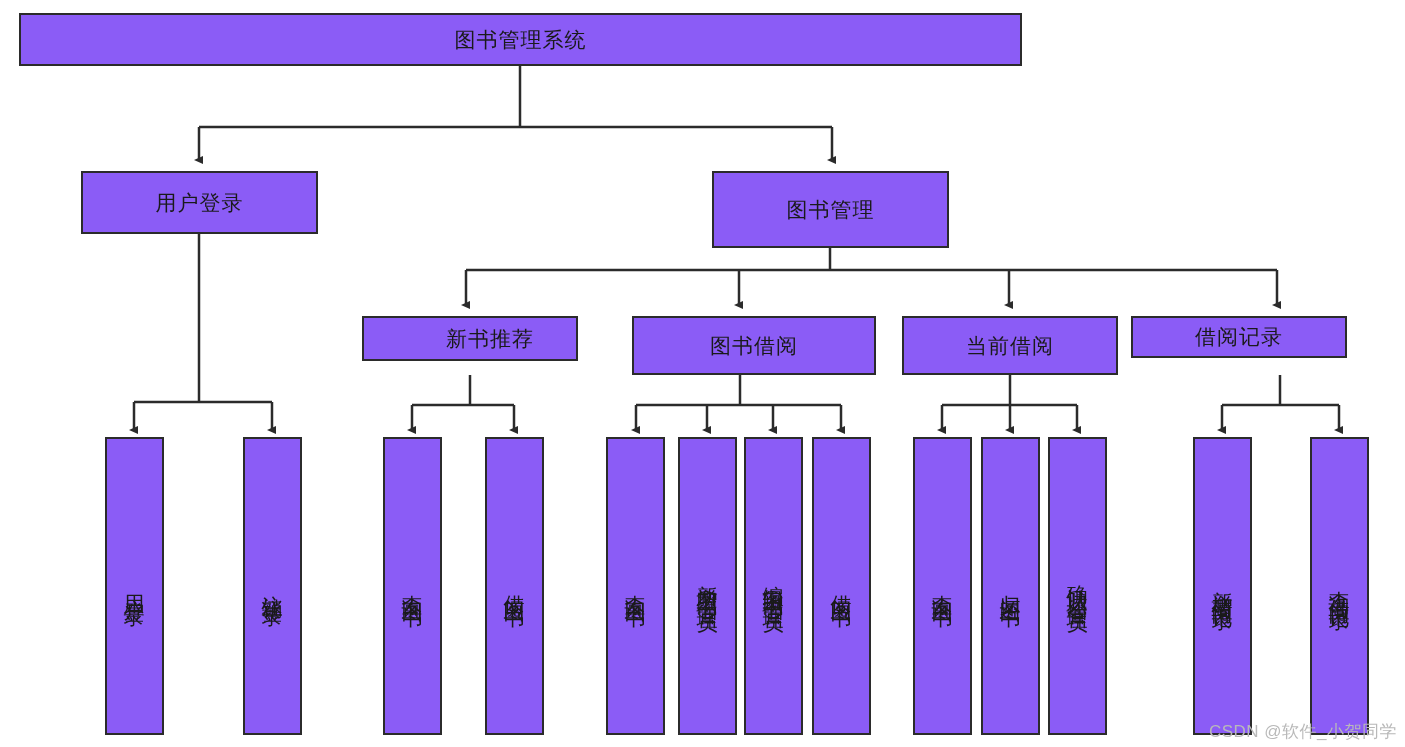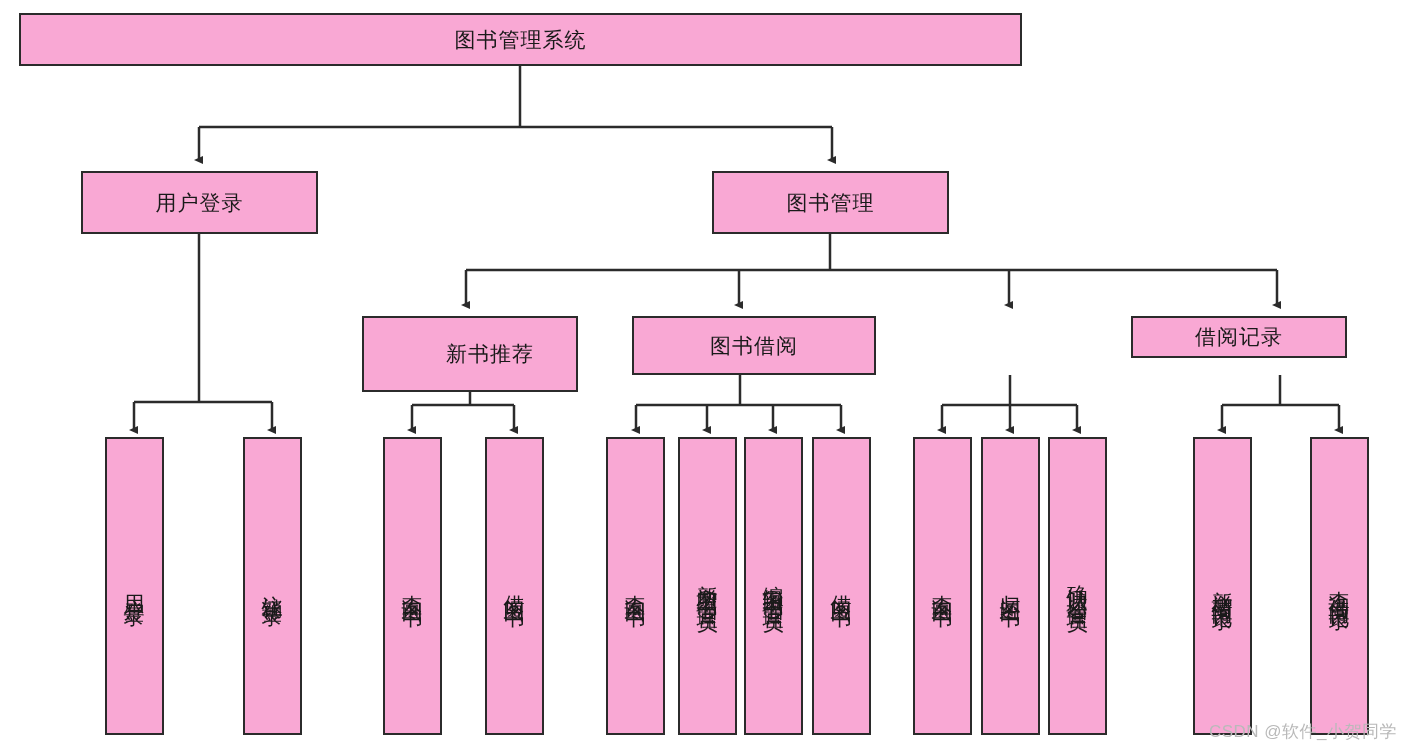--- a/index.html
+++ b/index.html
@@ -17,21 +17,21 @@
   }
   svg.connectors {
     position: absolute;
     left: 0; top: 0;
     width: 1405px; height: 747px;
     pointer-events: none;
   }
   .node {
     position: absolute;
     border: 2px solid #2b2b2b;
-    background: #f9a8d4;
+    background: #8b5cf6;
     display: flex;
     align-items: center;
     justify-content: center;
     color: #1a1a1a;
   }
   .node.horizontal {
     font-size: 21px;
     letter-spacing: 1px;
   }
   .node.vertical {
@@ -115,29 +115,32 @@
     </g>
   </svg>
 
   <div class="node horizontal" style="left:19px; top:13px; width:1003px; height:53px;">
     <span class="hlabel">图书管理系统</span>
   </div>
 
   <div class="node horizontal" style="left:81px; top:171px; width:237px; height:63px;">
     <span class="hlabel">用户登录</span>
   </div>
-  <div class="node horizontal" style="left:712px; top:171px; width:237px; height:63px;">
+  <div class="node horizontal" style="left:712px; top:171px; width:237px; height:77px;">
     <span class="hlabel">图书管理</span>
   </div>
 
-  <div class="node horizontal" style="left:362px; top:316px; width:216px; height:76px;padding-left:40px;">
+  <div class="node horizontal" style="left:362px; top:316px; width:216px; height:45px;padding-left:40px;">
     <span class="hlabel">新书推荐</span>
   </div>
   <div class="node horizontal" style="left:632px; top:316px; width:244px; height:59px;">
     <span class="hlabel">图书借阅</span>
+  </div>
+  <div class="node horizontal" style="left:902px; top:316px; width:216px; height:59px;">
+    <span class="hlabel">当前借阅</span>
   </div>
   <div class="node horizontal" style="left:1131px; top:316px; width:216px; height:42px;">
     <span class="hlabel">借阅记录</span>
   </div>
 
   <div class="node vertical" style="left:105px; top:437px; width:59px; height:298px;">
     <span class="vlabel">用户登录</span>
   </div>
   <div class="node vertical" style="left:243px; top:437px; width:59px; height:298px;">
     <span class="vlabel">注销登录</span>

